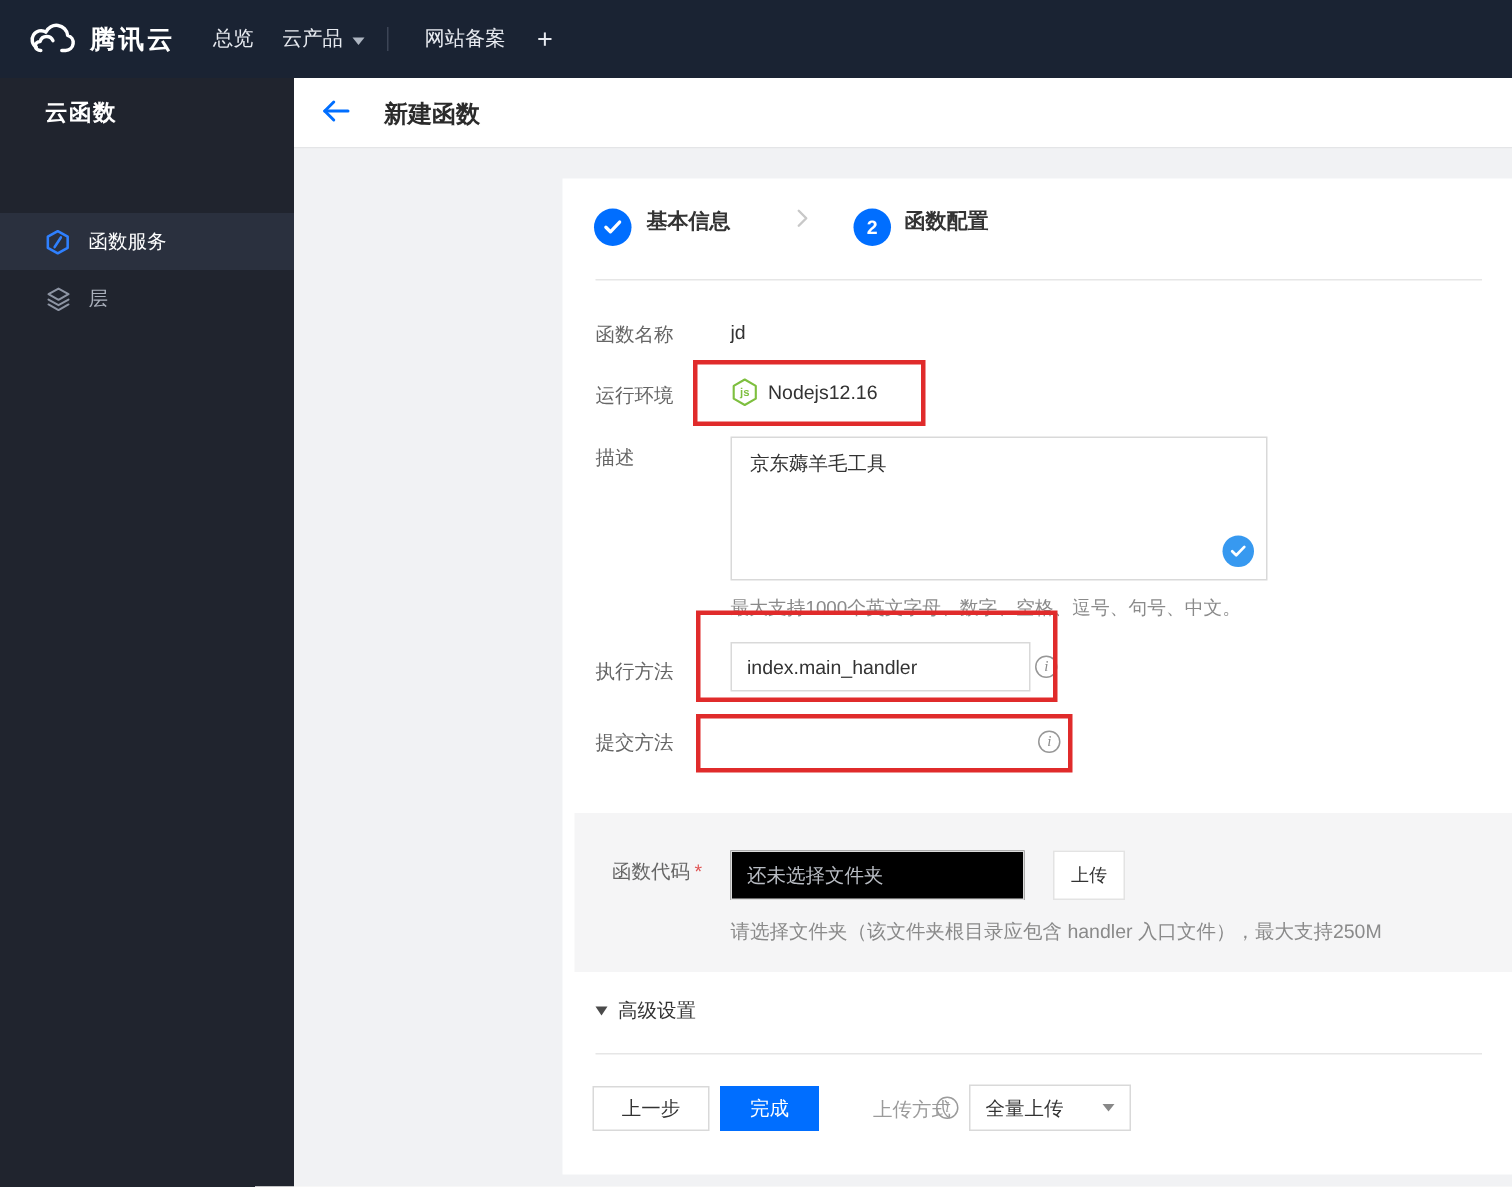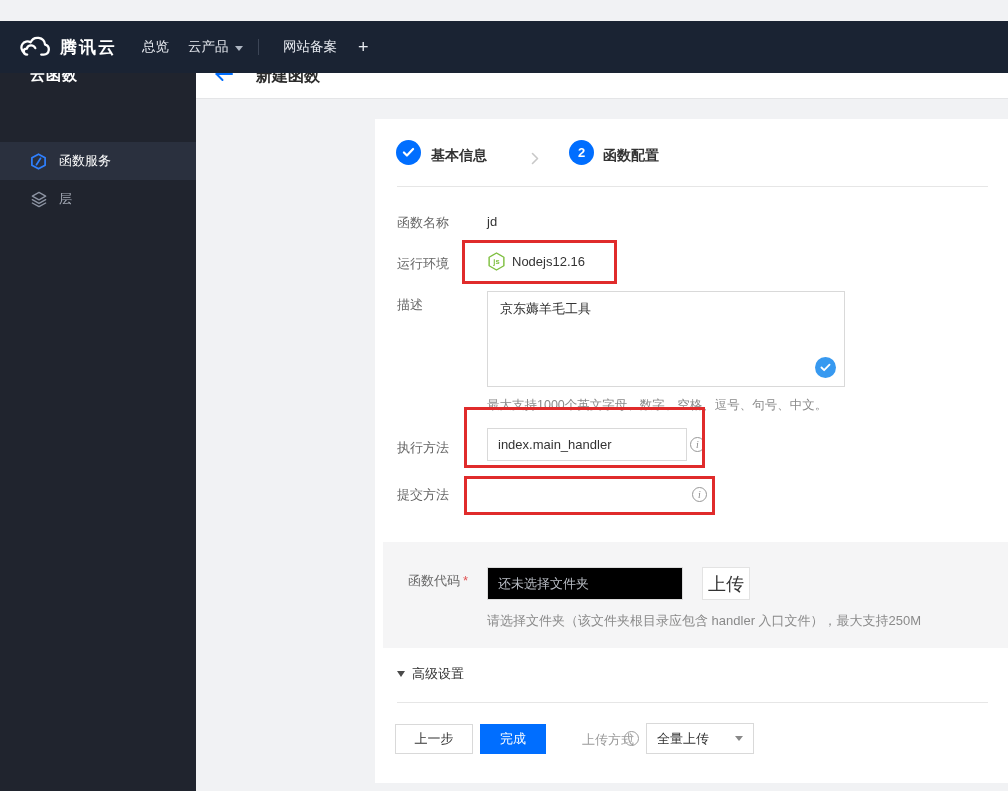--- a/index.html
+++ b/index.html
@@ -4,21 +4,21 @@
 <style>
   * { margin:0; padding:0; box-sizing:border-box; }
   html,body { width:1008px; height:791px; }
   body {
     font-family: "Liberation Sans", "DejaVu Sans", sans-serif;
     background:#f1f2f4; position:relative; overflow:hidden;
     -webkit-font-smoothing:antialiased;
   }
 
   
-  .topbar { position:absolute; left:0; top:0; width:1008px; height:52px; background:#1a2333; z-index:30;margin-top:21px; }
+  .topbar { position:absolute; left:0; top:0; width:1008px; height:52px; background:#1a2333; z-index:30; }
   .brand { position:absolute; left:18px; top:0; height:52px; display:flex; align-items:center; gap:9px; cursor:pointer; }
   .brand-name { color:#fff; font-size:17px; font-weight:bold; letter-spacing:2px; }
   .topnav-item { position:absolute; top:0; height:52px; display:flex; align-items:center; gap:6px;
     color:#e7eaf0; font-size:13.5px; cursor:pointer; }
   .topnav-item.plus { font-size:18px; font-weight:300; }
   .top-divider { position:absolute; left:258px; top:18px; width:1px; height:16px; background:#3c4556; }
   .chev-down { width:0; height:0; border-left:4px solid transparent; border-right:4px solid transparent; border-top:5px solid #aeb6c2; margin-top:2px; }
 
   
   .sidebar { position:absolute; left:0; top:52px; width:196px; height:739px; background:#20242e; z-index:20; }
@@ -31,21 +31,21 @@
   
   .pagehead { position:absolute; left:196px; top:52px; width:812px; height:47px; background:#fff; border-bottom:1px solid #e4e5e7; z-index:10; }
   .back-btn { position:absolute; left:18px; top:14px; width:22px; height:20px; cursor:pointer; }
   .page-title { position:absolute; left:60px; top:14px; font-size:16px; font-weight:bold; color:#2b2b2b; }
 
   
   .content { position:absolute; left:196px; top:100px; width:812px; height:691px; background:#f1f2f4; }
   .card { position:absolute; left:179px; top:19px; width:633px; height:664px; background:#fff; }
 
   
-  .steps { position:absolute; left:21px; top:20px; height:26px; display:flex; align-items:flex-end; }
+  .steps { position:absolute; left:21px; top:20px; height:26px; display:flex; align-items:flex-start; }
   .step-circle { width:25px; height:25px; border-radius:50%; background:#006eff; display:flex; align-items:center; justify-content:center;
     color:#fff; font-size:13px; font-weight:bold; flex:0 0 25px; }
   .step-label { font-size:14px; font-weight:bold; color:#333; margin-left:10px; }
   .step-chev { margin-left:44px; display:flex; align-items:center; }
   .step2-circle { margin-left:30px; }
   .card-divider { position:absolute; left:22px; right:20px; top:67px; height:1px; background:#e6e6e6; }
 
   
   .flabel { position:absolute; left:22px; width:84px; font-size:13px; color:#666; }
   .fvalue { position:absolute; left:112px; font-size:13px; color:#333; }
@@ -78,21 +78,21 @@
   .box-submit  { left:89px; top:357px; width:251px; height:39px; }
 
   
   .code-band { position:absolute; left:8px; top:423px; width:625px; height:106px; background:#f5f5f6; }
   .code-label { position:absolute; left:25px; top:30px; font-size:13px; color:#666; }
   .req-mark { color:#e05454; margin-left:3px; }
   .code-input { position:absolute; left:104px; top:25px; width:196px; height:33px; border:1px solid #dcdcdc; background:#000000;
     font-family:inherit; font-size:13px; padding:0 10px; color:#666; }
   .code-input::placeholder { color:#b9bdc4; opacity:1; }
   .upload-btn { position:absolute; left:319px; top:25px; width:48px; height:33px; background:#fff; border:1px solid #e3e3e3;
-    font-family:inherit; font-size:18px; color:#333; cursor:pointer; }
+    font-family:inherit; font-size:12px; color:#333; cursor:pointer; }
   .code-help { position:absolute; left:104px; top:70px; font-size:13px; color:#8a8a8a; white-space:nowrap; }
 
   
   .advanced { position:absolute; left:22px; top:546px; display:flex; align-items:center; gap:7px; cursor:pointer; }
   .tri-down { width:0; height:0; border-left:4.5px solid transparent; border-right:4.5px solid transparent; border-top:6px solid #4a4a4a; }
   .advanced-label { font-size:13px; color:#333; }
   .card-divider2 { position:absolute; left:22px; right:20px; top:583px; height:1px; background:#e6e6e6; }
 
   .btn-prev { position:absolute; left:20px; top:605px; width:78px; height:30px; background:#fff; border:1px solid #d9d9d9;
     font-family:inherit; font-size:13px; color:#333; cursor:pointer; }

